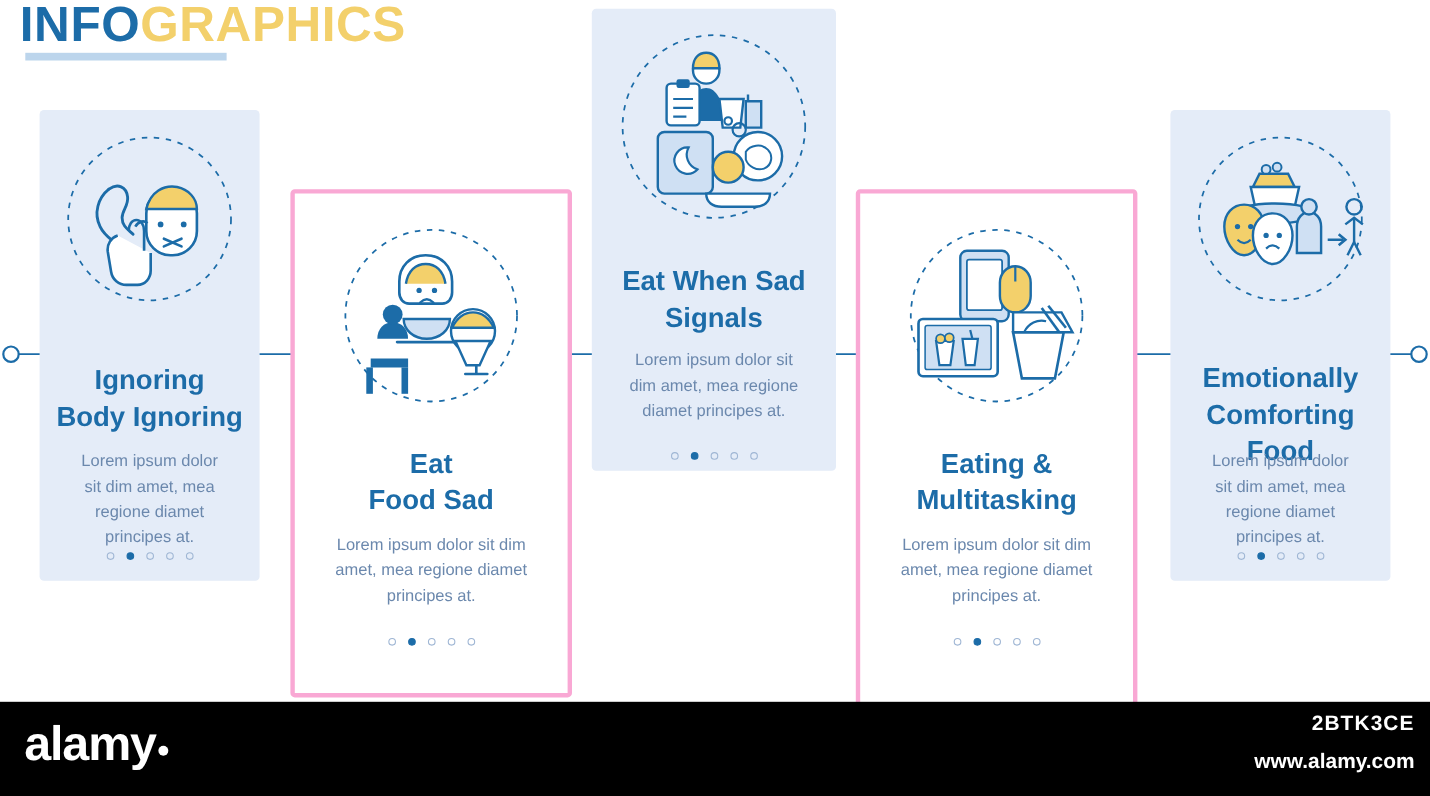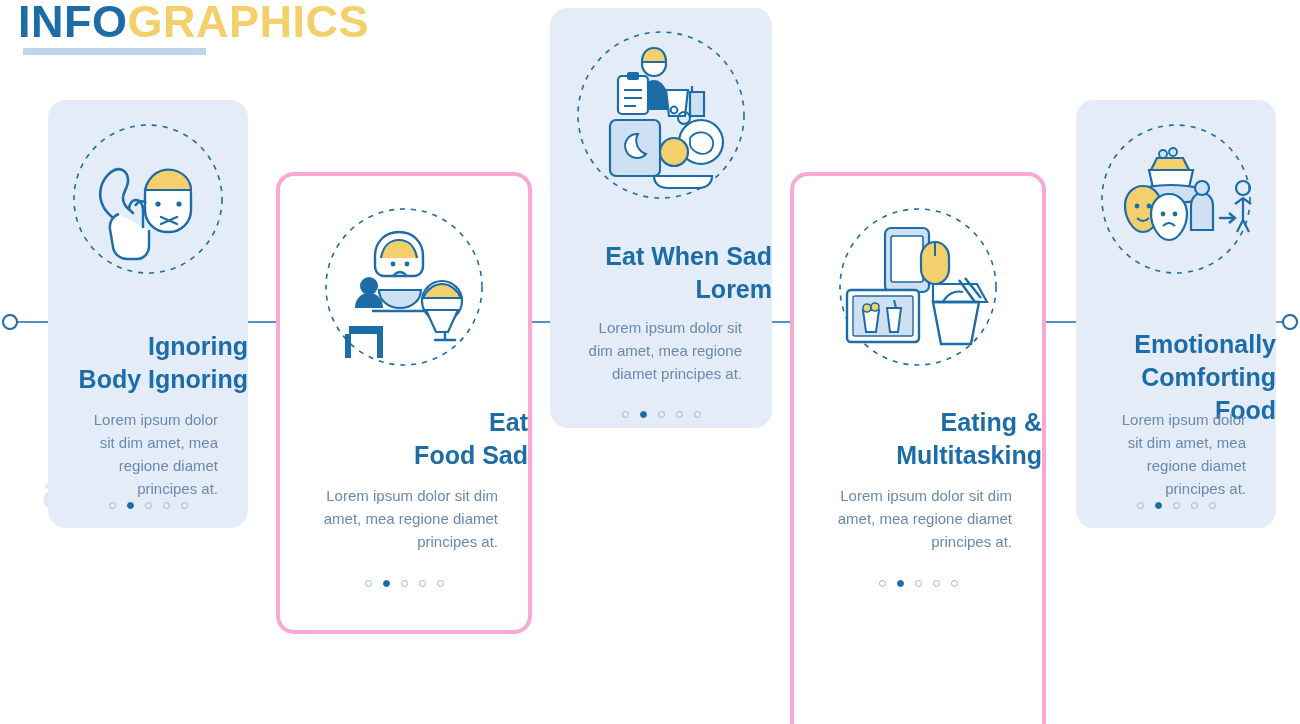--- a/index.html
+++ b/index.html
@@ -20,23 +20,22 @@
   .header .t2{color:#f3d06b;}
   .header .rule{
     position:absolute;left:5px;top:52px;width:183px;height:7px;background:#bcd5ec;
   }
 
   
   .connector{position:absolute;left:0;top:0;width:1300px;height:660px;}
 
   
   .card{
-    position:absolute;border-radius:18px;box-sizing:border-box;
-    text-align:right;
-    margin-left:12px;
+    position:absolute;border-radius:4px;box-sizing:border-box;
+    text-align:center;
   }
   .card.filled{background:#e4ecf8;}
   .card.outlined{background:#ffffff;border:4px solid #f9a8d4;}
 
   .card .icon-wrap{position:absolute;left:50%;transform:translateX(-50%);}
   .card h2{
     margin:0;color:#1c6ca8;font-size:25px;font-weight:bold;line-height:33px;
     position:absolute;left:0;right:0;
   }
   .card p{
@@ -195,21 +194,21 @@
         <path d="M124 118c4 -6 14 -8 20 -2 5 5 4 14 -3 17 -7 3 -15 -2 -17 -8z" fill="none" stroke="#1c6ca8" stroke-width="1.8"></path>
         <circle cx="118" cy="98" r="6" fill="none" stroke="#1c6ca8" stroke-width="2"></circle>
         <circle cx="108" cy="90" r="3.4" fill="none" stroke="#1c6ca8" stroke-width="2"></circle>
 
         <circle cx="108" cy="132" r="14" fill="#f3d06b" stroke="#1c6ca8" stroke-width="2.2"></circle>
         <path d="M88 156h58c0 8 -6 12 -14 12h-30c-8 0 -14 -4 -14 -12z" fill="#ffffff" stroke="#1c6ca8" stroke-width="2.2"></path>
       </svg>
     </div>
     <h2 style="top:232px;">
       <span>Eat When Sad</span><br>
-      <span>Lorem</span>
+      <span>Signals</span>
     </h2>
     <p style="top:308px;">Lorem ipsum dolor sit dim amet, mea regione diamet principes at.</p>
     <div class="dots" style="top:403px;">
       <span class="dot"></span>
       <span class="dot active"></span>
       <span class="dot"></span>
       <span class="dot"></span>
       <span class="dot"></span>
     </div>
   </div>
@@ -294,14 +293,19 @@
     <p style="top:308px;">Lorem ipsum dolor sit dim amet, mea regione diamet principes at.</p>
     <div class="dots" style="top:402px;">
       <span class="dot"></span>
       <span class="dot active"></span>
       <span class="dot"></span>
       <span class="dot"></span>
       <span class="dot"></span>
     </div>
   </div>
 
+  <div class="footer">
+    <div class="alamy"><span>alamy</span><span class="dotmark"></span></div>
+    <div class="code">2BTK3CE</div>
+    <div class="url">www.alamy.com</div>
+  </div>
 
 </div>
 
 </body></html>

